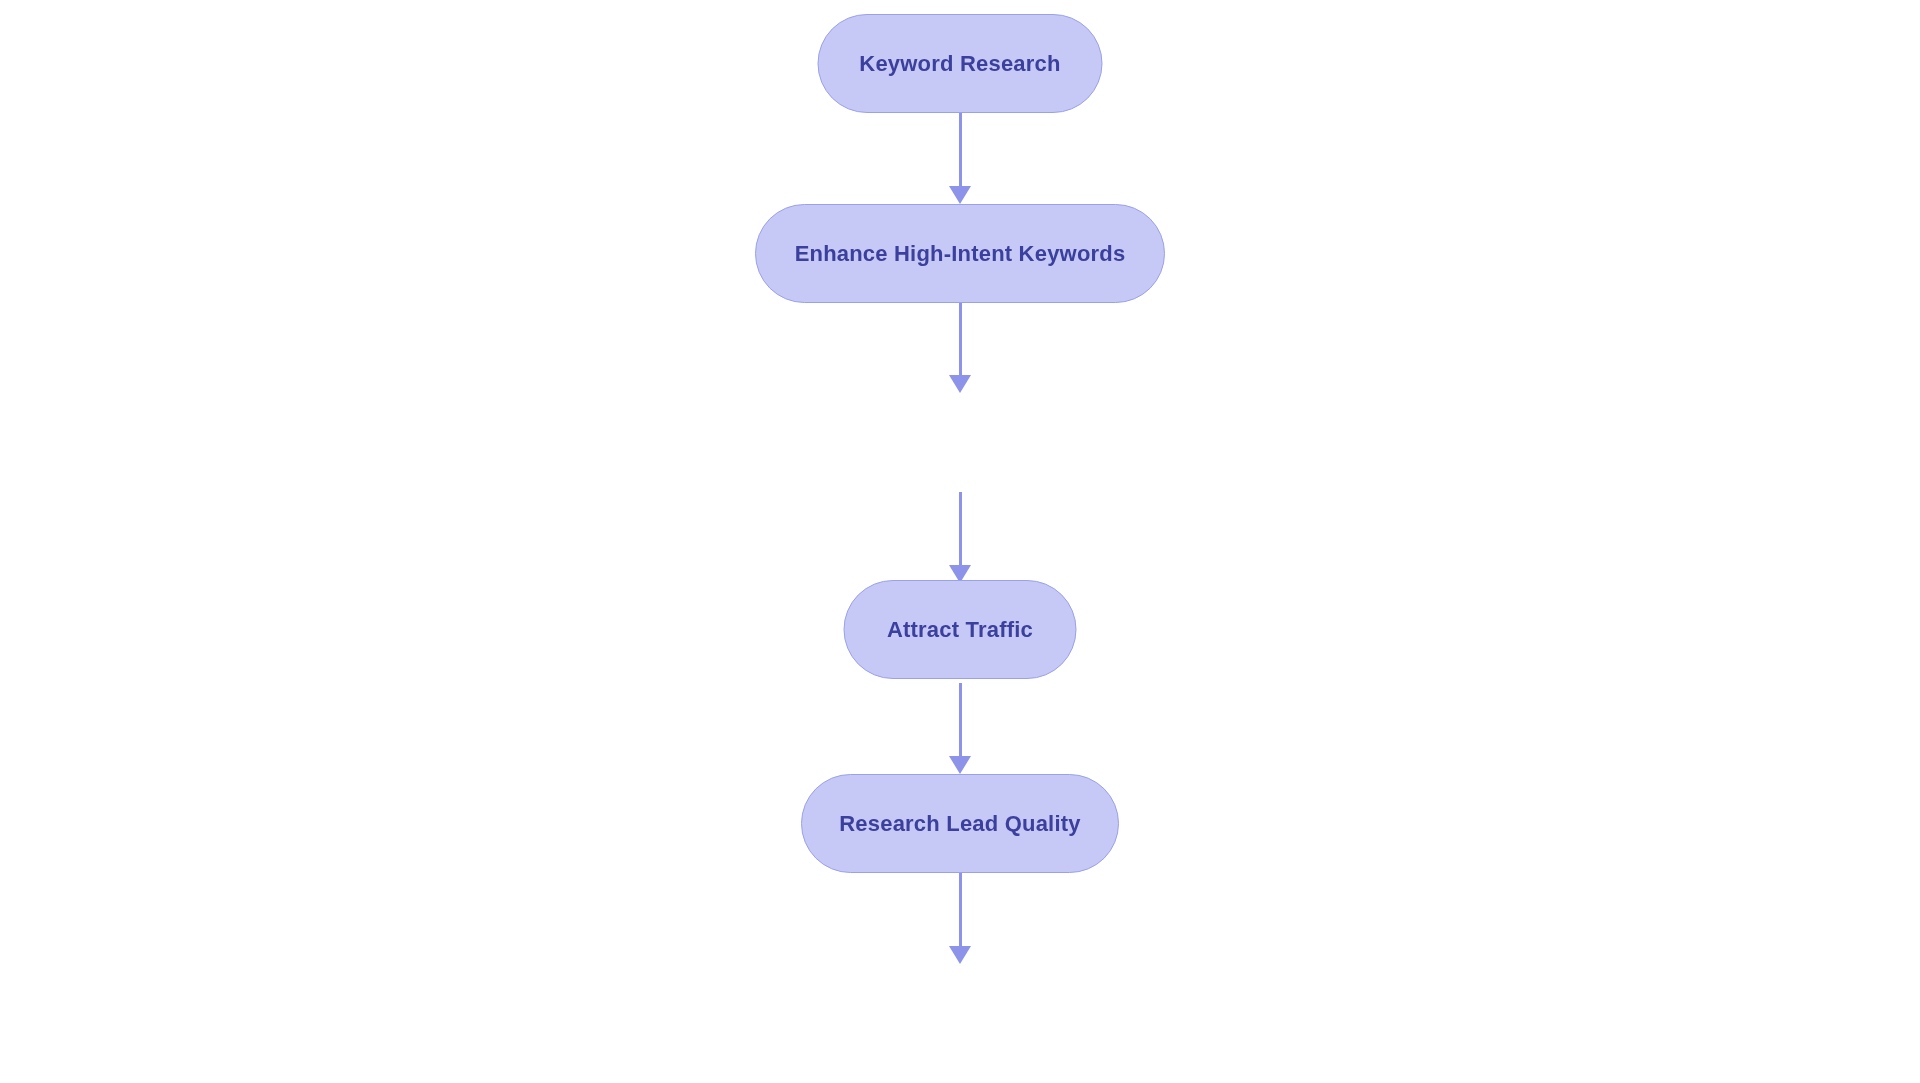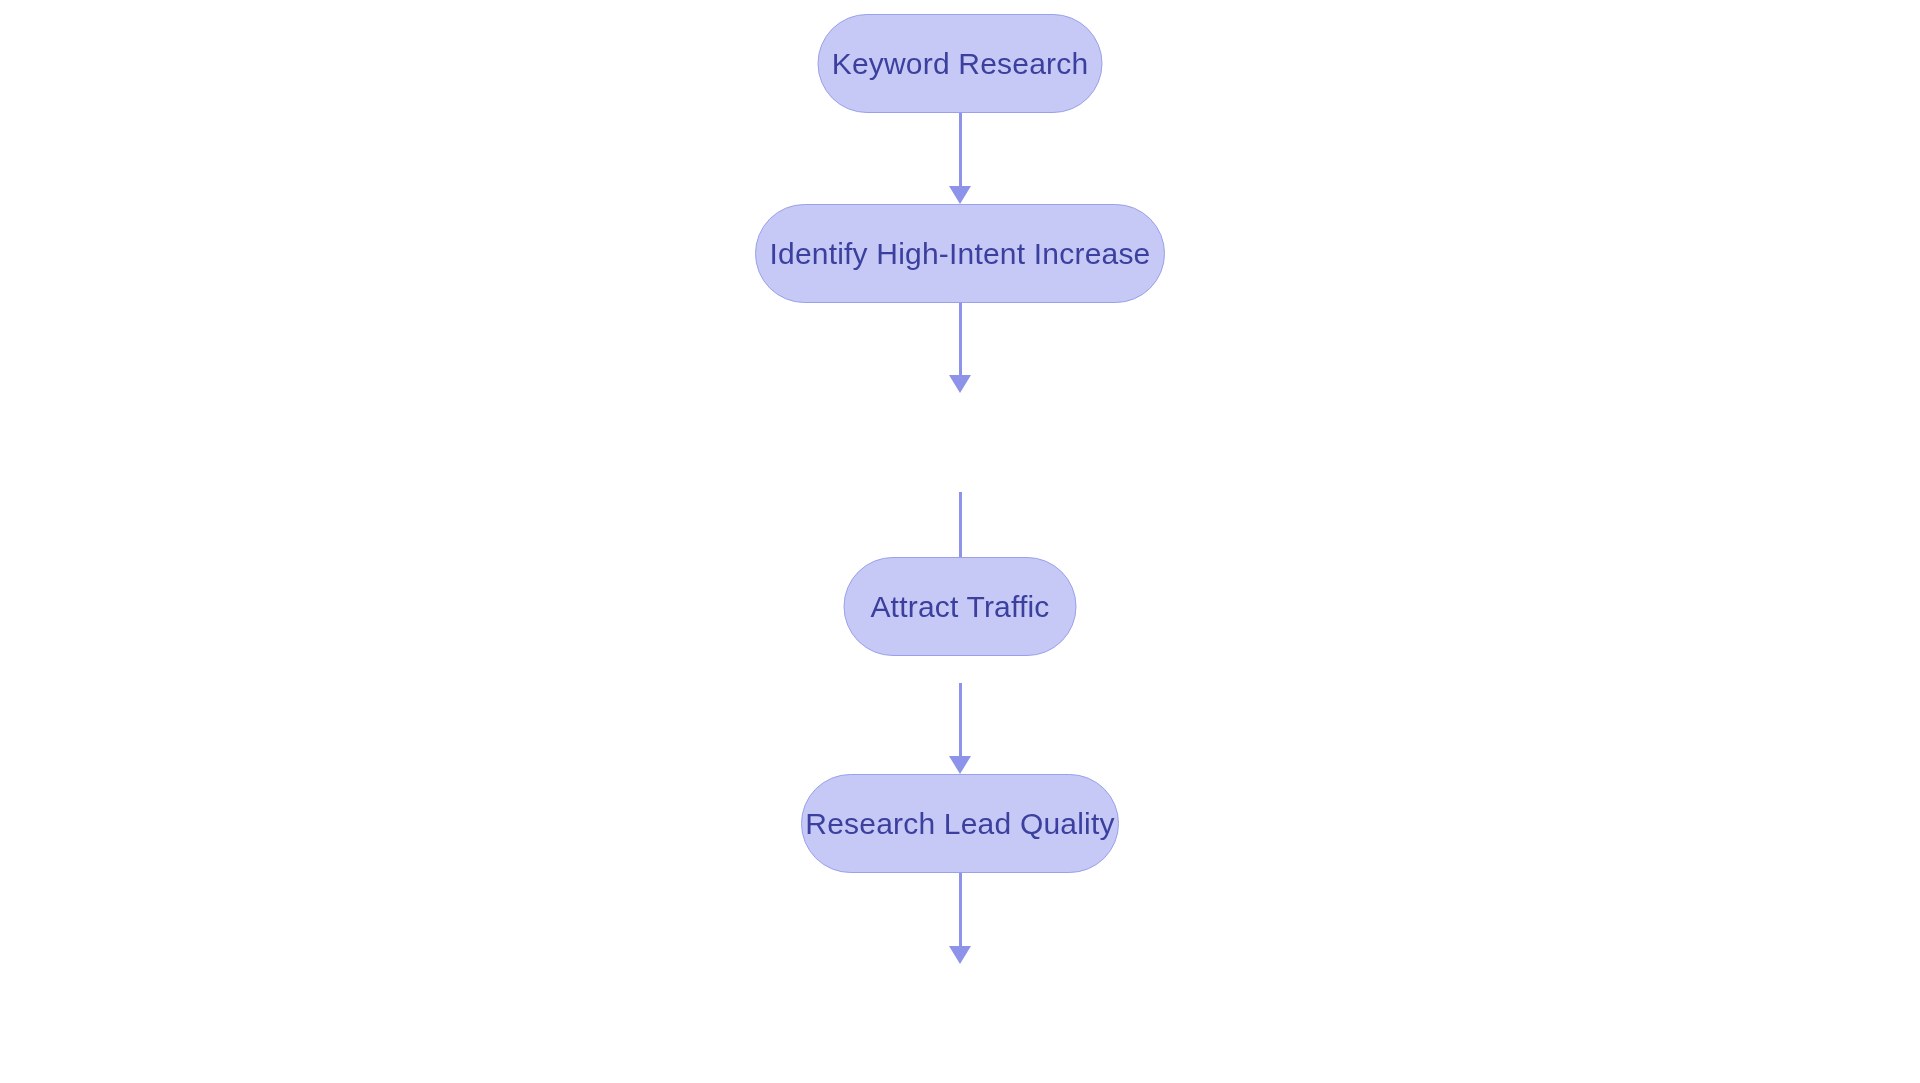--- a/index.html
+++ b/index.html
@@ -28,28 +28,29 @@
     height: 99px;
     border-radius: 49.5px;
     background: var(--node-fill);
     border: 1.5px solid var(--node-border);
     display: flex;
     align-items: center;
     justify-content: center;
   }
   .node .label {
     color: var(--node-text);
-    font-size: 30px;
+    font-size: 22px;
     letter-spacing: 0.2px;
     white-space: nowrap;
+    font-weight: bold;
   }
   .n1 { top: 14px;  width: 285px; }
   .n2 { top: 204px; width: 410px; }
   .n3 { top: 393px; width: 233px; }
-  .n4 { top: 557px; width: 233px; }
+  .n4 { top: 580px; width: 233px; }
   .n5 { top: 774px; width: 318px; }
   .n6 { top: 964px; width: 318px; }
 
   .arrow {
     position: absolute;
     left: 0;
     width: 100%;
     display: flex;
     flex-direction: column;
     align-items: center;
@@ -79,21 +80,21 @@
   <div class="node n1">
     <span class="label">Keyword Research</span>
   </div>
 
   <div class="arrow a1">
     <div class="stem"></div>
     <div class="head"></div>
   </div>
 
   <div class="node n2">
-    <span class="label">Identify High-Intent Increase</span>
+    <span class="label">Enhance High-Intent Keywords</span>
   </div>
 
   <div class="arrow a2">
     <div class="stem"></div>
     <div class="head"></div>
   </div>
 
 
   <div class="arrow a3">
     <div class="stem"></div>

